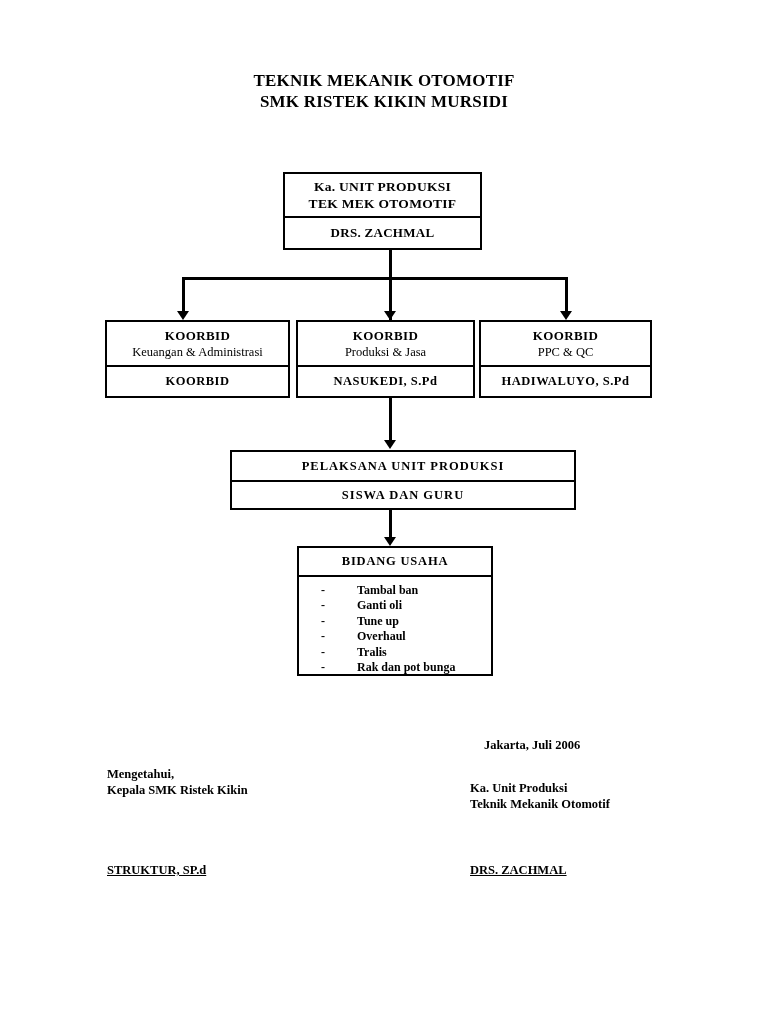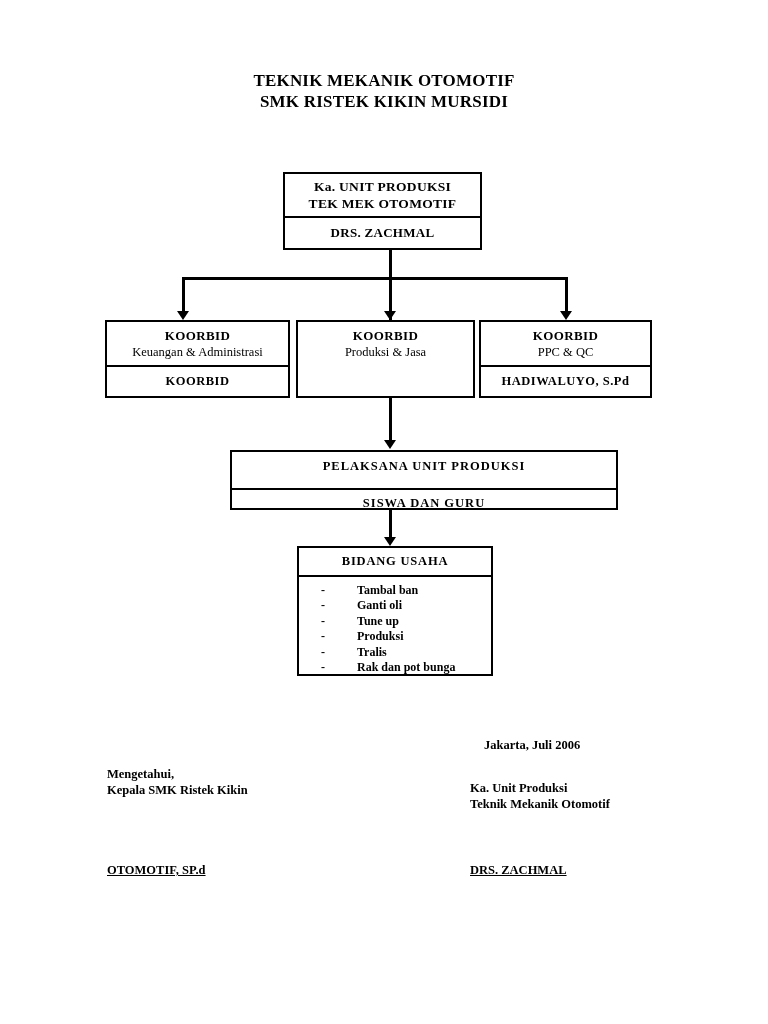--- a/index.html
+++ b/index.html
@@ -73,23 +73,23 @@
     font-size: 12.5px; font-weight: normal; line-height: 16px; text-align: right;
   }
   .koorbid .k-name {
     font-size: 12.5px; font-weight: bold; letter-spacing: .5px;
   }
   #box-koorbid-1 { left: 105px; width: 185px; }
   #box-koorbid-2 { left: 296px; width: 179px; }
   #box-koorbid-3 { left: 479px; width: 173px; }
 
   
-  #box-pelaksana { left: 230px; top: 450px; width: 388px; height: 60px; }
+  #box-pelaksana { left: 230px; top: 450px; width: 346px; height: 60px; }
   #box-pelaksana .cell-title { height: 28px; }
-  #box-pelaksana .cell-name  { height: 29px; margin-top: 8px; }
+  #box-pelaksana .cell-name  { height: 29px; }
   #box-pelaksana .p1 { font-size: 12.5px; font-weight: bold; letter-spacing: 1px; }
   #box-pelaksana .p2 { font-size: 12.5px; font-weight: bold; letter-spacing: 1px; }
 
   
   #box-bidang { left: 297px; top: 546px; width: 196px; height: 130px; }
   #box-bidang .cell-title { height: 27px; }
   #box-bidang .b1 { font-size: 12.5px; font-weight: bold; letter-spacing: .8px; text-align: right; }
   #box-bidang .list-area {
     box-sizing: border-box;
     height: 98px;
@@ -181,20 +181,23 @@
     <div class="cell cell-name divider">
       <div class="k-name">KOORBID</div>
     </div>
   </div>
 
   <div class="box koorbid" id="box-koorbid-2">
     <div class="cell cell-title">
       <div class="k-head">KOORBID</div>
       <div class="k-sub">Produksi &amp; Jasa</div>
     </div>
+    <div class="cell cell-name divider">
+      <div class="k-name">NASUKEDI, S.Pd</div>
+    </div>
   </div>
 
   <div class="box koorbid" id="box-koorbid-3">
     <div class="cell cell-title">
       <div class="k-head">KOORBID</div>
       <div class="k-sub">PPC &amp; QC</div>
     </div>
     <div class="cell cell-name divider">
       <div class="k-name">HADIWALUYO, S.Pd</div>
     </div>
@@ -228,35 +231,35 @@
         <li>
           <span class="dash">-</span>
           <span class="txt">Ganti oli</span>
         </li>
         <li>
           <span class="dash">-</span>
           <span class="txt">Tune up</span>
         </li>
         <li>
           <span class="dash">-</span>
-          <span class="txt">Produksi</span>
+          <span class="txt">Overhaul</span>
         </li>
         <li>
           <span class="dash">-</span>
           <span class="txt">Tralis</span>
         </li>
         <li>
           <span class="dash">-</span>
           <span class="txt">Rak dan pot bunga</span>
         </li>
       </ul>
     </div>
   </div>
 
   <div class="sig" id="sig-date">Jakarta,   Juli 2006</div>
   <div class="sig" id="sig-left-head">Mengetahui,
 Kepala SMK Ristek Kikin</div>
   <div class="sig" id="sig-right-head">Ka. Unit Produksi
 Teknik Mekanik Otomotif</div>
-  <div class="sig" id="sig-left-name">OTOMOTIF, SP.d</div>
+  <div class="sig" id="sig-left-name">STRUKTUR, SP.d</div>
   <div class="sig" id="sig-right-name">DRS. ZACHMAL</div>
 
 </div>
 
 </body></html>

